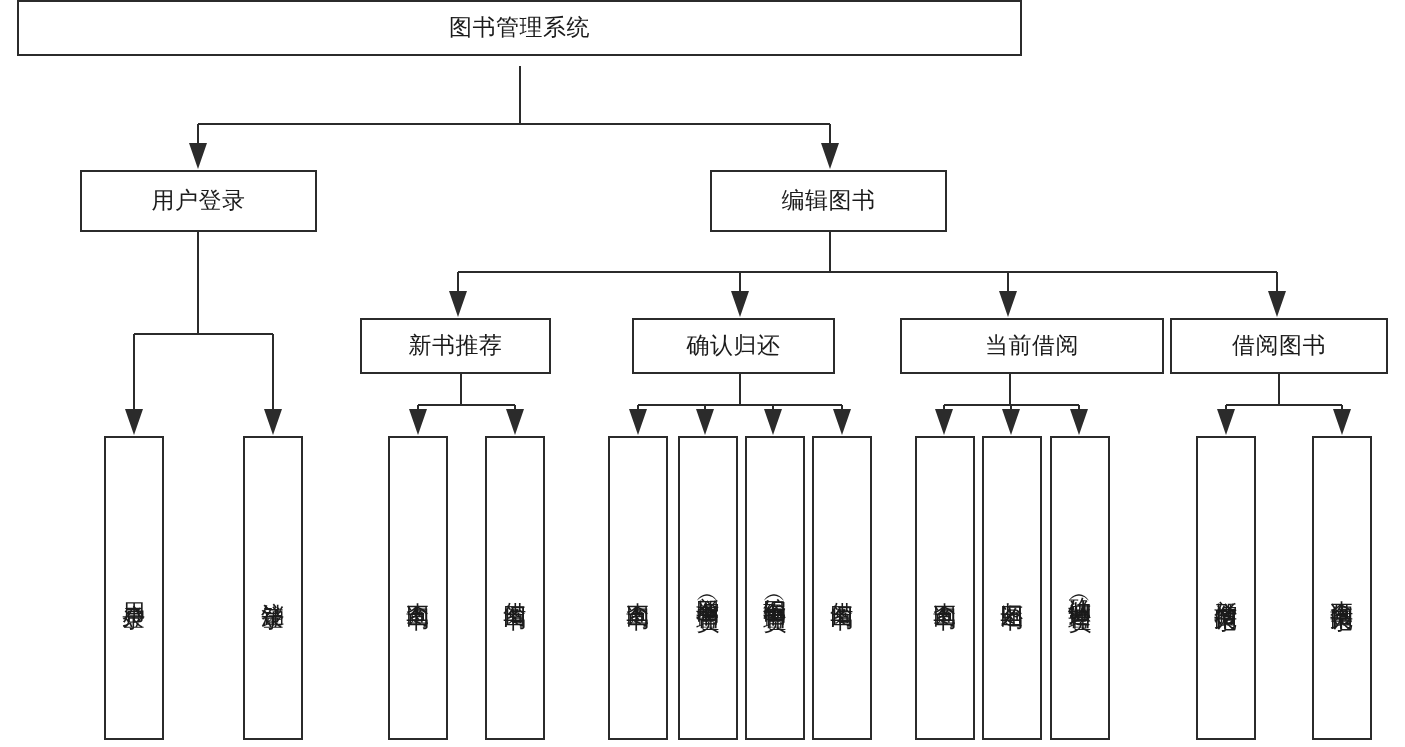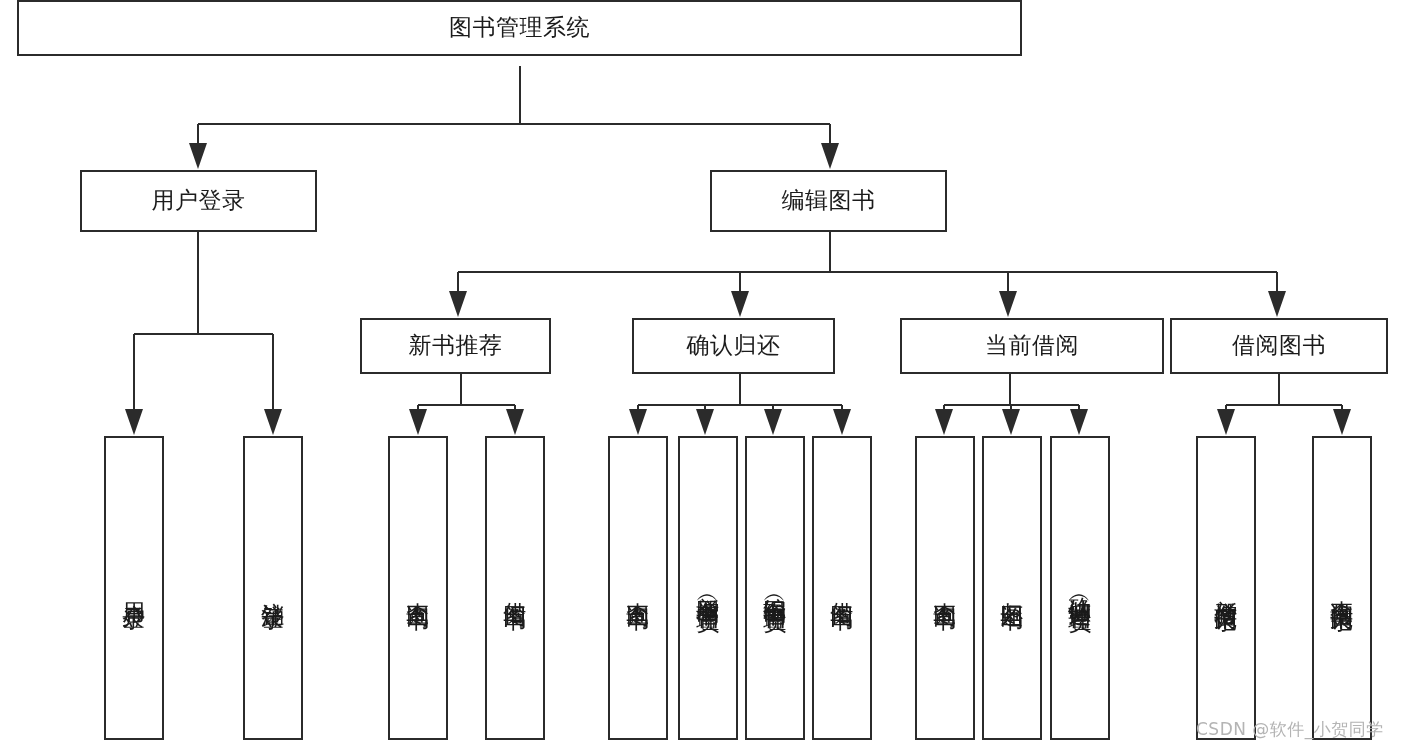--- a/index.html
+++ b/index.html
@@ -181,15 +181,14 @@
         <span class="label">确认归还（管理员）</span>
       </div>
       <div class="node vertical" style="left: 1196px; top: 436px; width: 60px; height: 304px;">
         <span class="label">新增借阅记录</span>
       </div>
       <div class="node vertical" style="left: 1312px; top: 436px; width: 60px; height: 304px;">
         <span class="label">查询借阅记录</span>
       </div>
     </div>
 
-  <div id="watermark" style="left: 1196px; top: 718px;">CSDN @软件_小贺同学</div>
 
 </div>
 
 </body></html>

